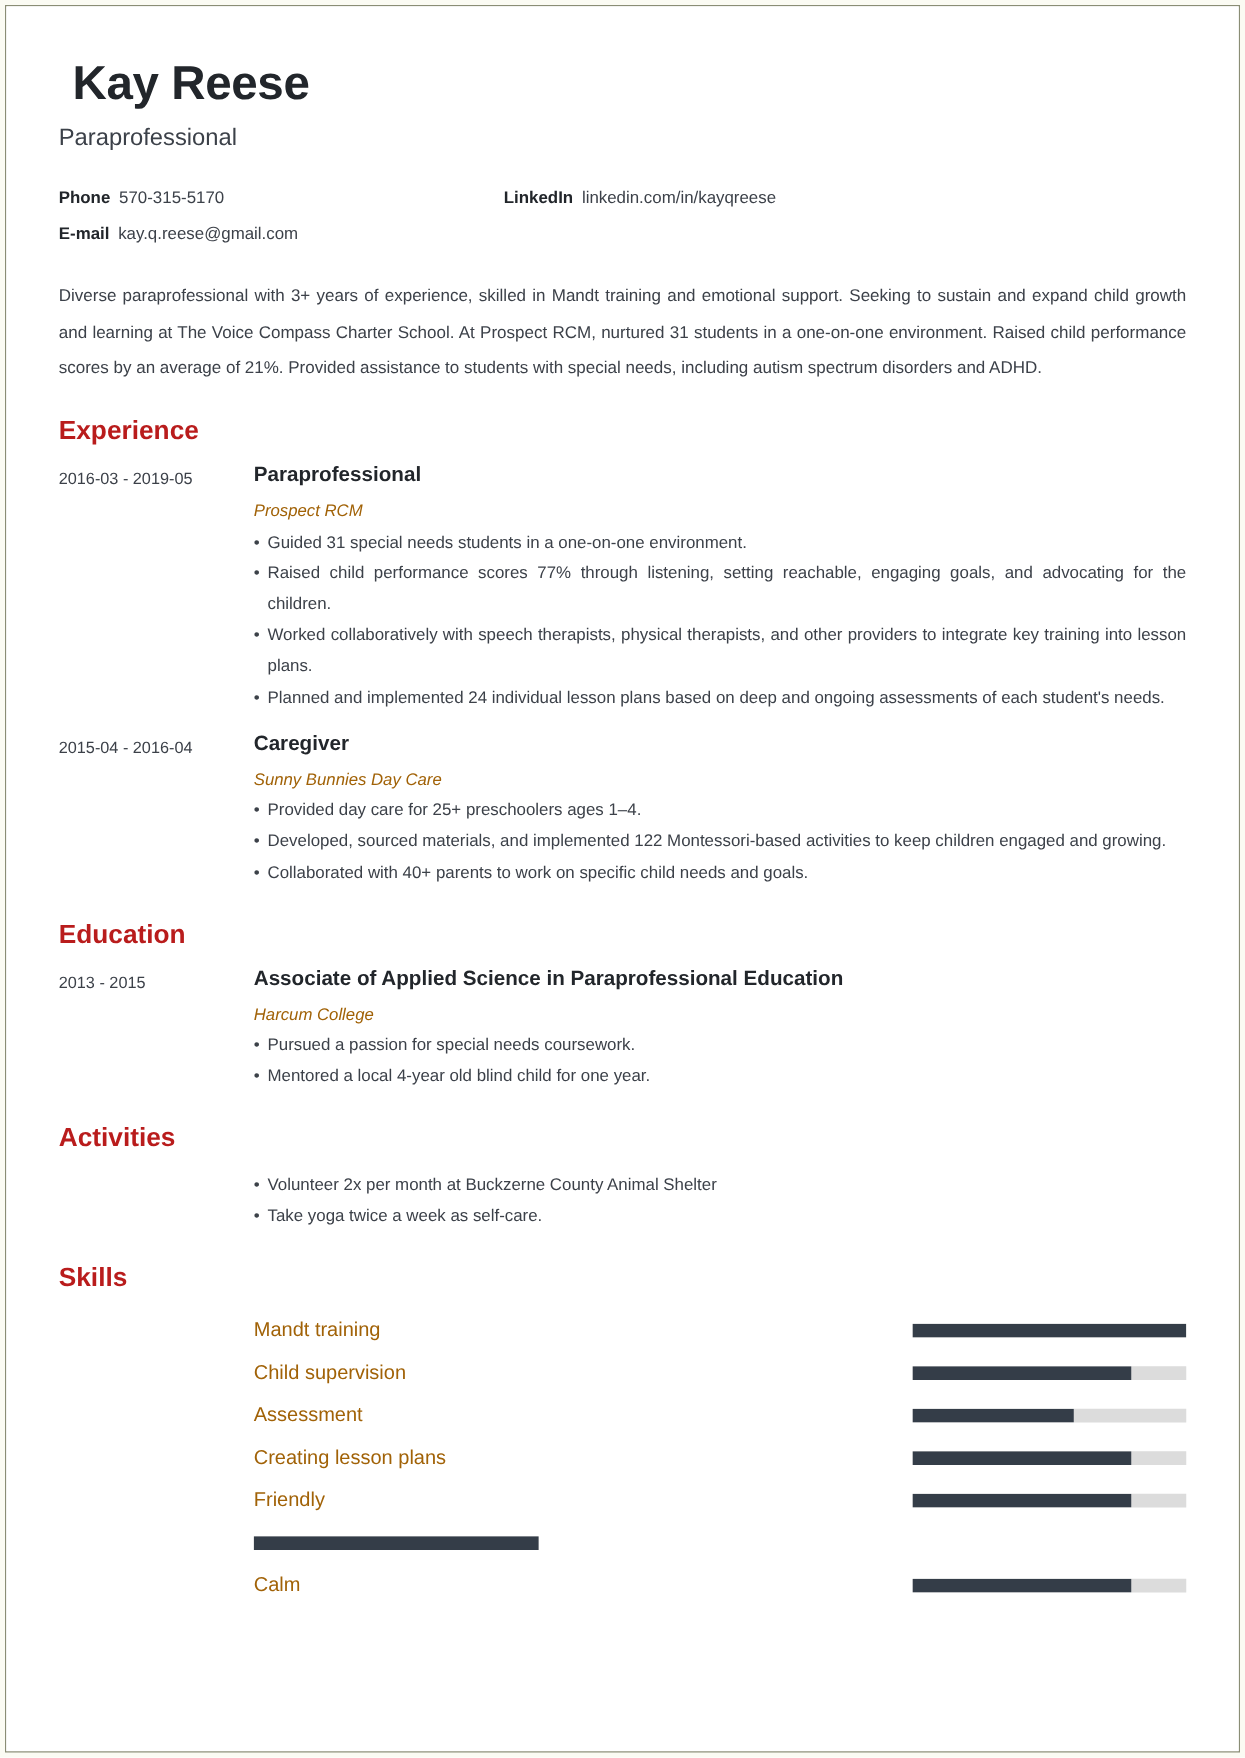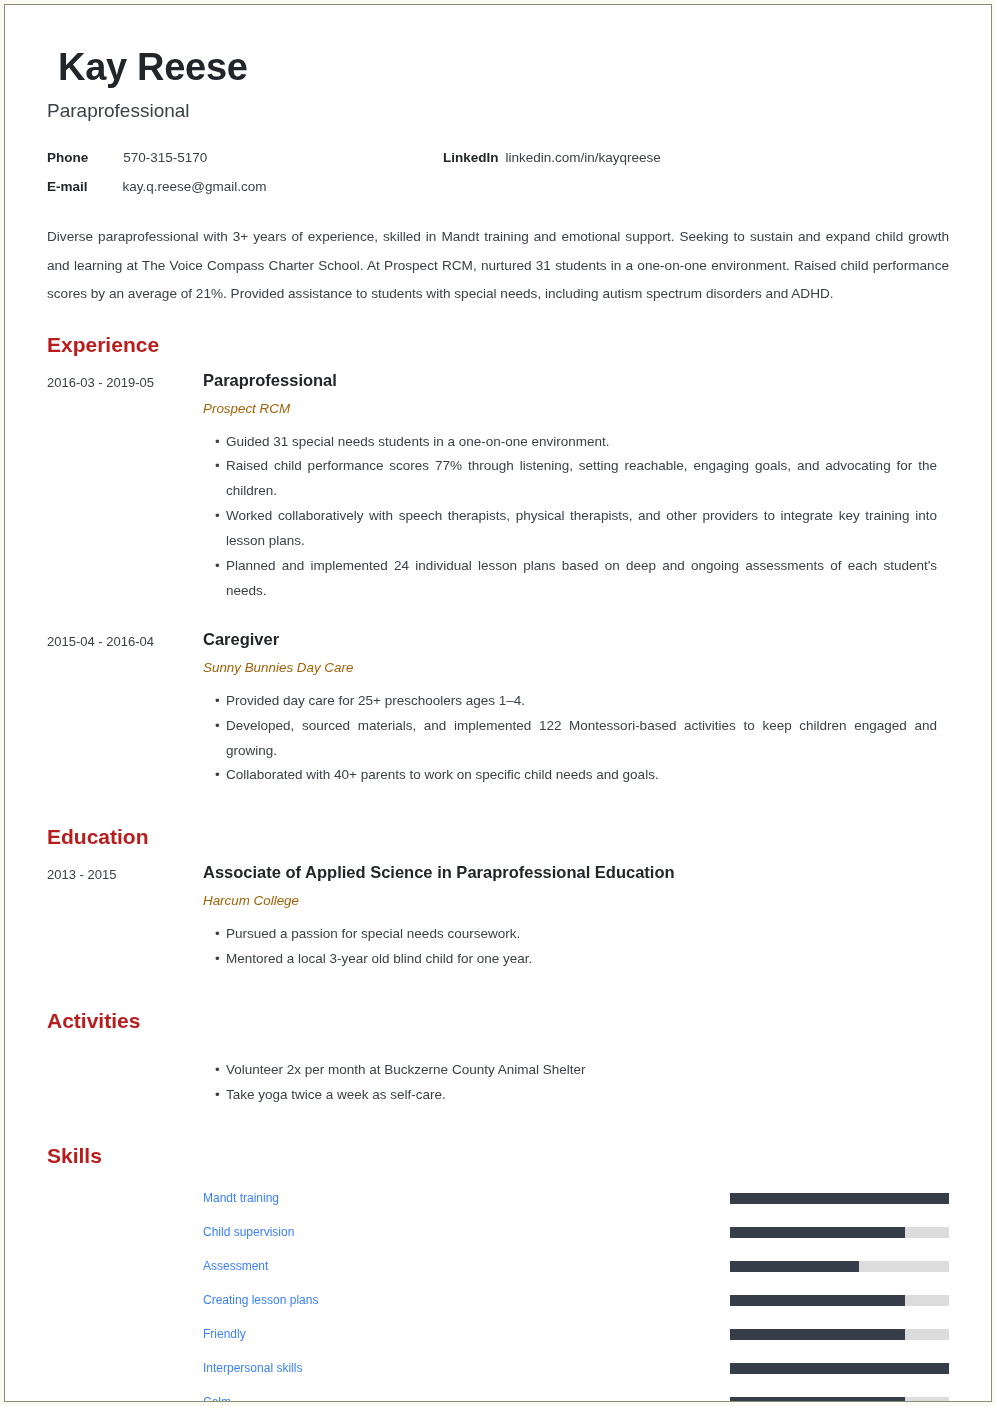--- a/index.html
+++ b/index.html
@@ -65,21 +65,21 @@
     align-items: baseline;
     margin-bottom: 11px;
     font-size: 13.5px;
     line-height: 1.3;
   }
   .contact-cell {
     display: flex;
     align-items: baseline;
     white-space: nowrap;
   }
-  .contact-cell.left  { width: 396px; gap: 28px; }
+  .contact-cell.left  { width: 356px; }
   .contact-label {
     font-weight: bold;
     color: #22262b;
     margin-right: 7px;
   }
   .contact-value {
     color: #3c4149;
   }
 
   
@@ -132,21 +132,21 @@
   }
   .entry-org {
     font-size: 13.4px;
     font-style: italic;
     color: #a16207;
     margin: 9px 0 4px 0;
     line-height: 1.3;
   }
   .bullets {
     list-style: none;
-    margin: 12px;
+    margin: 0;
     padding: 0;
   }
   .bullets li {
     position: relative;
     padding-left: 11px;
     font-size: 13.5px;
     line-height: 1.84;
     color: #3c4149;
     text-align: justify;
   }
@@ -169,22 +169,22 @@
   }
   .skill-row {
     display: flex;
     align-items: center;
     height: 34px;
     padding-left: 156px;
   }
   .skill-name {
     flex: 0 0 auto;
     width: 527px;
-    font-size: 12px;
-    color: #3b82f6;
+    font-size: 16px;
+    color: #a16207;
     line-height: 1.3;
   }
   .skill-bar-track {
     position: relative;
     width: 228px;
     height: 11px;
     background: #dcdcdc;
     border-radius: 0;
     overflow: hidden;
   }
@@ -262,21 +262,21 @@
     <div class="section">
       <h2 class="section-title">Education</h2>
 
       <div class="entry">
         <div class="entry-date">2013 - 2015</div>
         <div class="entry-body">
           <div class="entry-role">Associate of Applied Science in Paraprofessional Education</div>
           <div class="entry-org">Harcum College</div>
           <ul class="bullets">
             <li>Pursued a passion for special needs coursework.</li>
-            <li>Mentored a local 3-year old blind child for one year.</li>
+            <li>Mentored a local 4-year old blind child for one year.</li>
           </ul>
         </div>
       </div>
     </div>
 
     <div class="section">
       <h2 class="section-title">Activities</h2>
       <div class="entry no-date">
         <div class="entry-date"></div>
         <div class="entry-body">
@@ -321,21 +321,20 @@
         </div>
 
         <div class="skill-row">
           <div class="skill-name">Friendly</div>
           <div class="skill-bar-track" style="background: rgb(220, 220, 220);">
             <div class="skill-bar-fill" style="width: 80%; background: rgb(52, 61, 72);"></div>
           </div>
         </div>
 
         <div class="skill-row">
-          <div class="skill-name">Interpersonal skills</div>
           <div class="skill-bar-track" style="background: rgb(220, 220, 220);">
             <div class="skill-bar-fill" style="width: 100%; background: rgb(52, 61, 72);"></div>
           </div>
         </div>
 
         <div class="skill-row">
           <div class="skill-name">Calm</div>
           <div class="skill-bar-track" style="background: rgb(220, 220, 220);">
             <div class="skill-bar-fill" style="width: 80%; background: rgb(52, 61, 72);"></div>
           </div>

